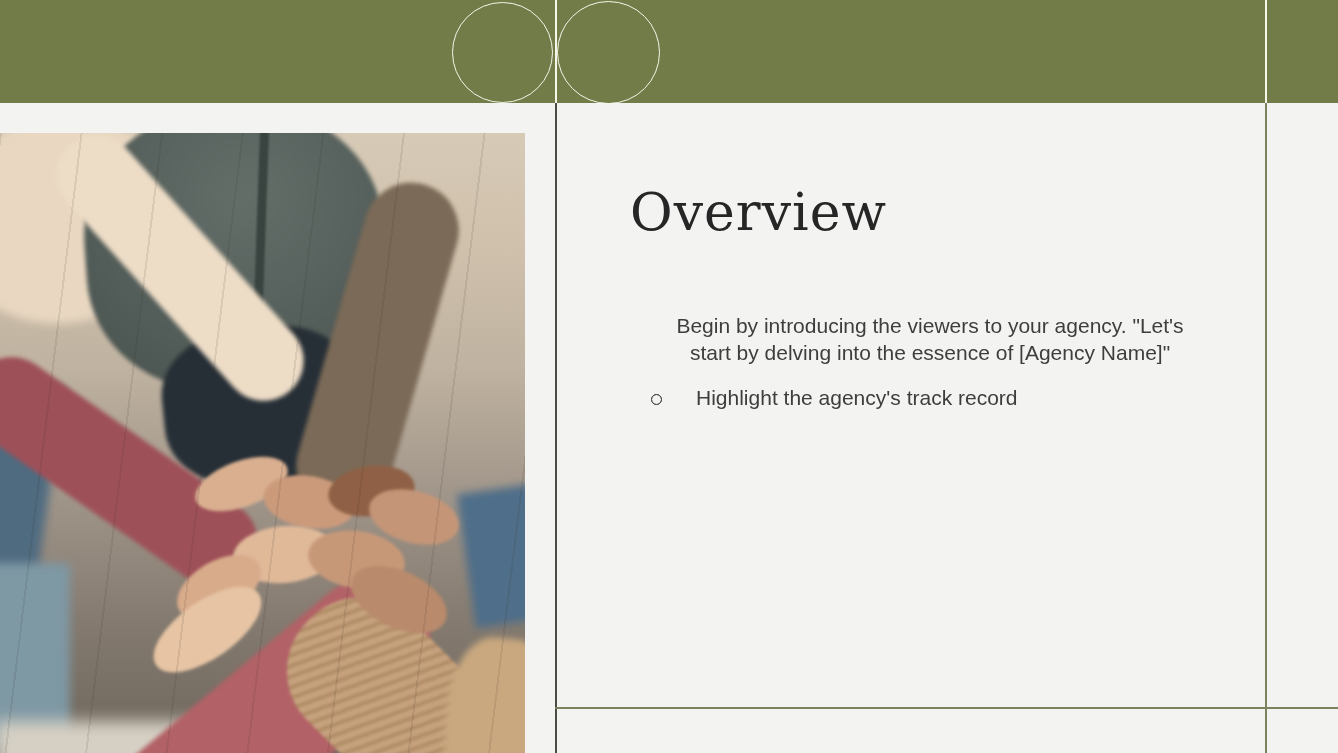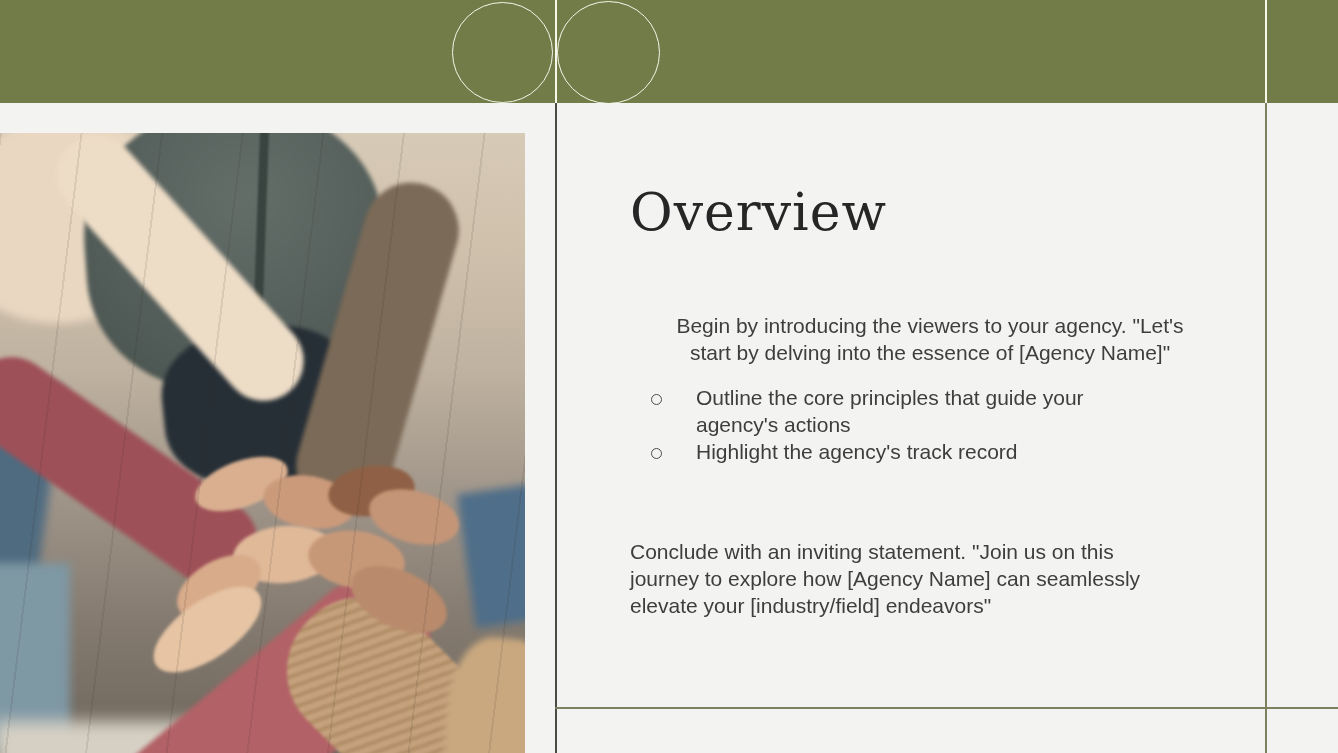--- a/index.html
+++ b/index.html
@@ -151,26 +151,21 @@
   <div class="hline"></div>
 
   <h1 class="title">Overview</h1>
 
   <p class="intro bodytext">Begin by introducing the viewers to your agency. "Let's
 start by delving into the essence of [Agency Name]"</p>
 
   <ul class="bullets">
     <li>
       <span class="ring"></span>
-      <span class="bodytext">Outline the core principles that guide your
-agency's actions</span>
     </li>
     <li>
       <span class="ring"></span>
       <span class="bodytext">Highlight the agency's track record</span>
     </li>
   </ul>
 
-  <p class="conclusion bodytext">Conclude with an inviting statement. "Join us on this
-journey to explore how [Agency Name] can seamlessly
-elevate your [industry/field] endeavors"</p>
 
 </div>
 
 </body></html>

